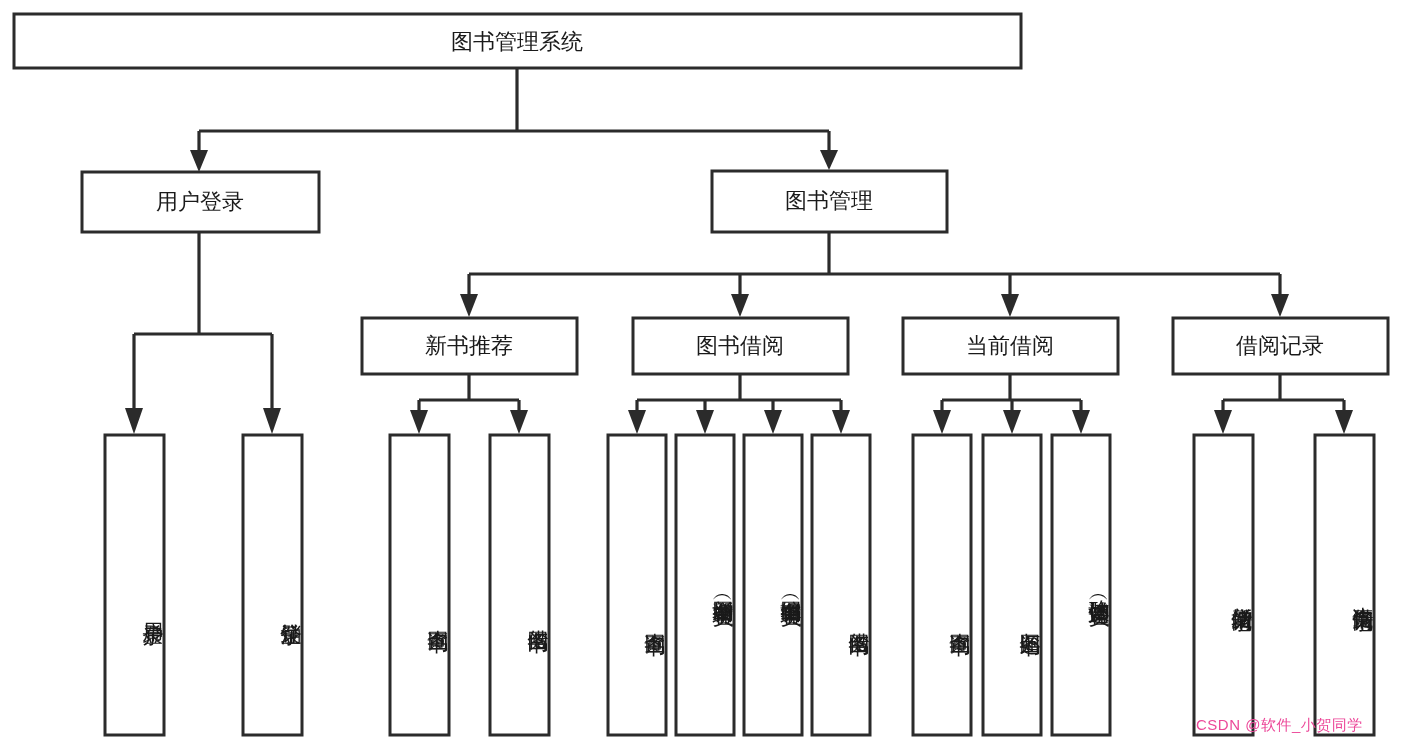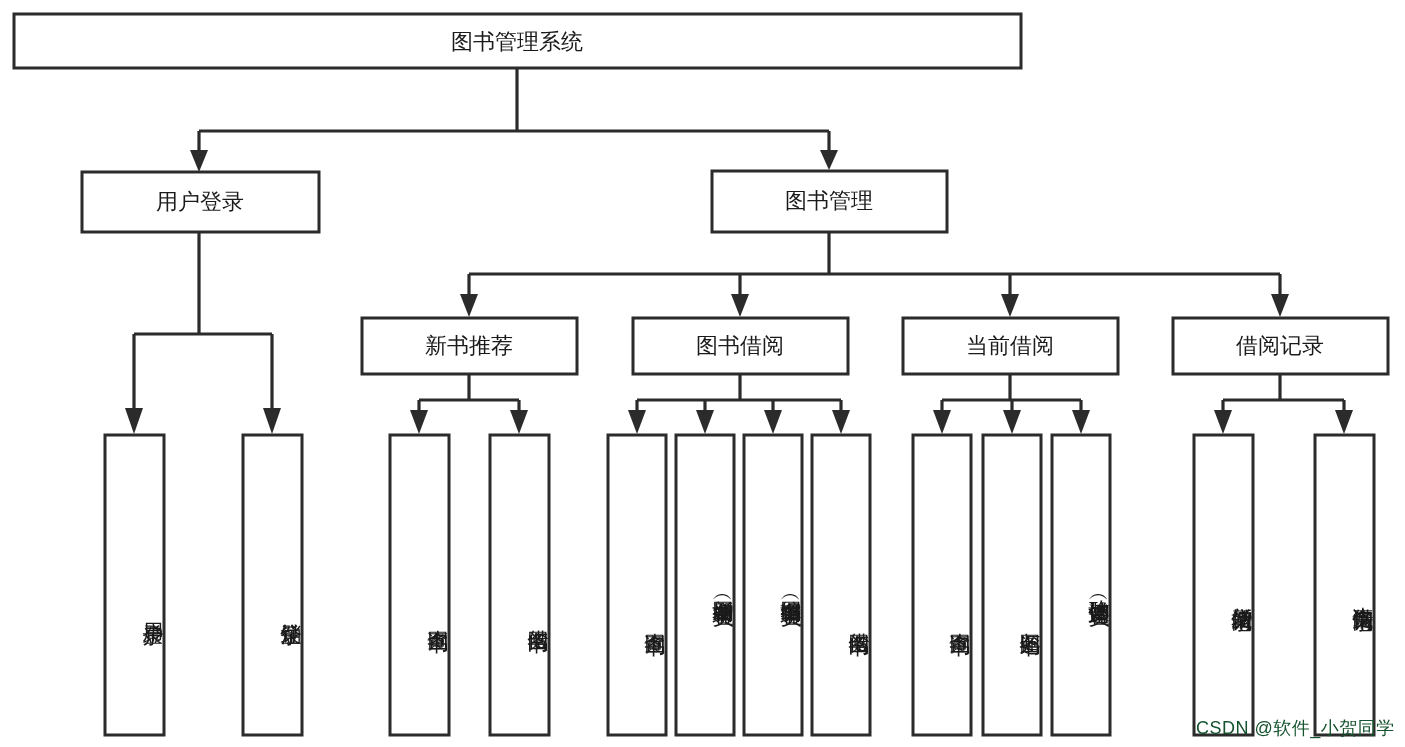--- a/index.html
+++ b/index.html
@@ -58,22 +58,22 @@
     letter-spacing: 1px;
     display: flex;
     align-items: flex-start;
     justify-content: center;
     white-space: nowrap;
     pointer-events: none;
   }
   .watermark {
     position: absolute;
     font-family: "Liberation Sans", "DejaVu Sans", sans-serif;
-    font-size: 18px;
-    color: #14532d;
+    font-size: 15px;
+    color: #ec4899;
     letter-spacing: 0.5px;
     white-space: nowrap;
   }
 </style>
 </head>
 <body>
 
 <div id="diagram-root">
 
   <svg id="tree-svg" viewBox="0 0 1405 747" xmlns="http://www.w3.org/2000/svg">

